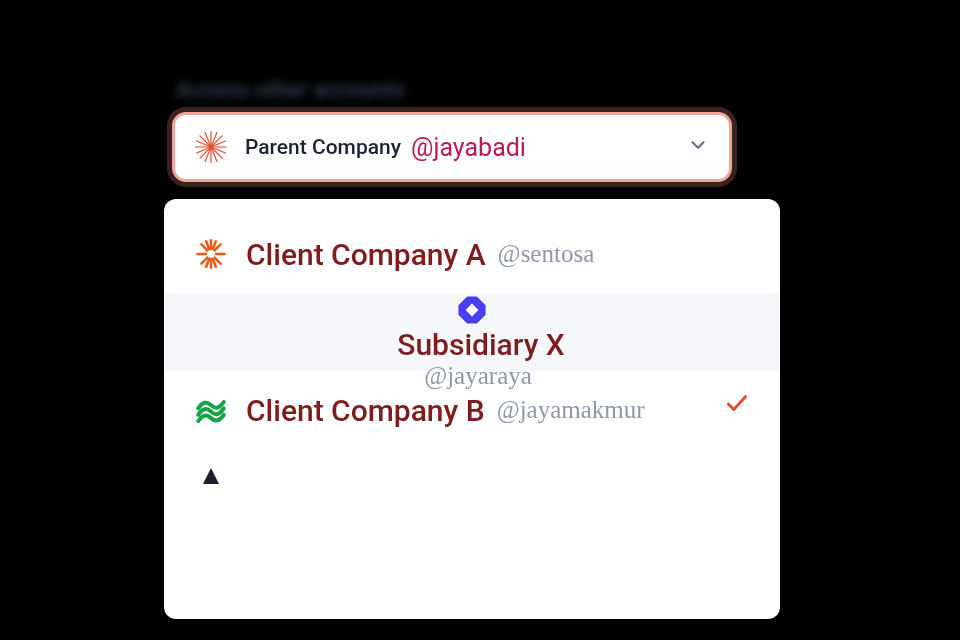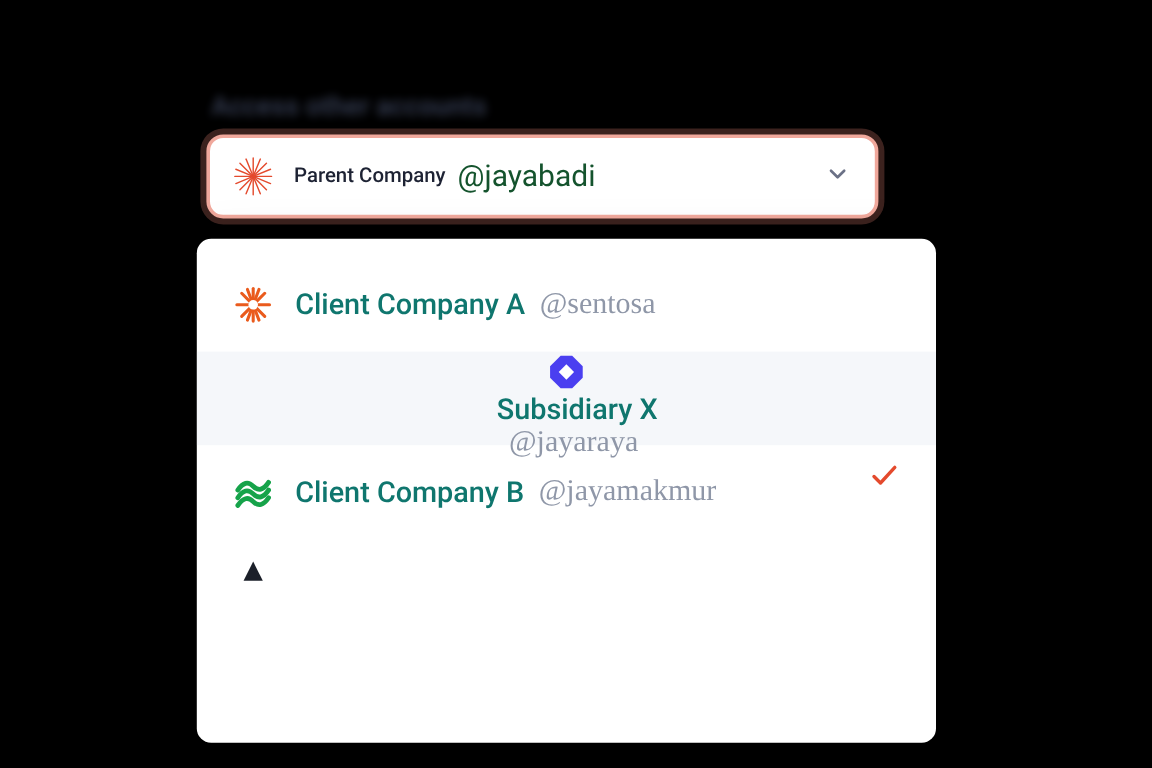--- a/index.html
+++ b/index.html
@@ -41,29 +41,29 @@
   .trigger-icon {
     width: 36px;
     height: 36px;
     flex: 0 0 36px;
     display: flex;
     align-items: center;
     justify-content: center;
   }
   .trigger-name {
     margin-left: 16px;
-    font-size: 17px;
+    font-size: 21px;
     font-weight: 500;
     color: #1d2233;
   }
   .trigger-handle {
     margin-left: 10px;
     font-size: 25px;
     font-weight: 400;
-    color: #14532d;
+    color: #be185d;
   }
   .chevron {
     margin-left: auto;
     color: #6b7186;
   }
   .dropdown {
     position: absolute;
     top: 122px;
     left: -8px;
     width: 616px;
@@ -89,23 +89,23 @@
   .opt-icon {
     width: 34px;
     height: 34px;
     flex: 0 0 34px;
     display: flex;
     align-items: center;
     justify-content: center;
   }
   .opt-name {
     margin-left: 18px;
-    font-size: 24px;
+    font-size: 30px;
     font-weight: 500;
-    color: #0f766e;
+    color: #7f1d1d;
   }
   .opt-handle {
     margin-left: 12px;
     font-size: 25px;
     font-weight: 400;
     color: #8f97a8;
     font-family: Liberation Serif, serif;
   }
   .check {
     margin-left: auto;

